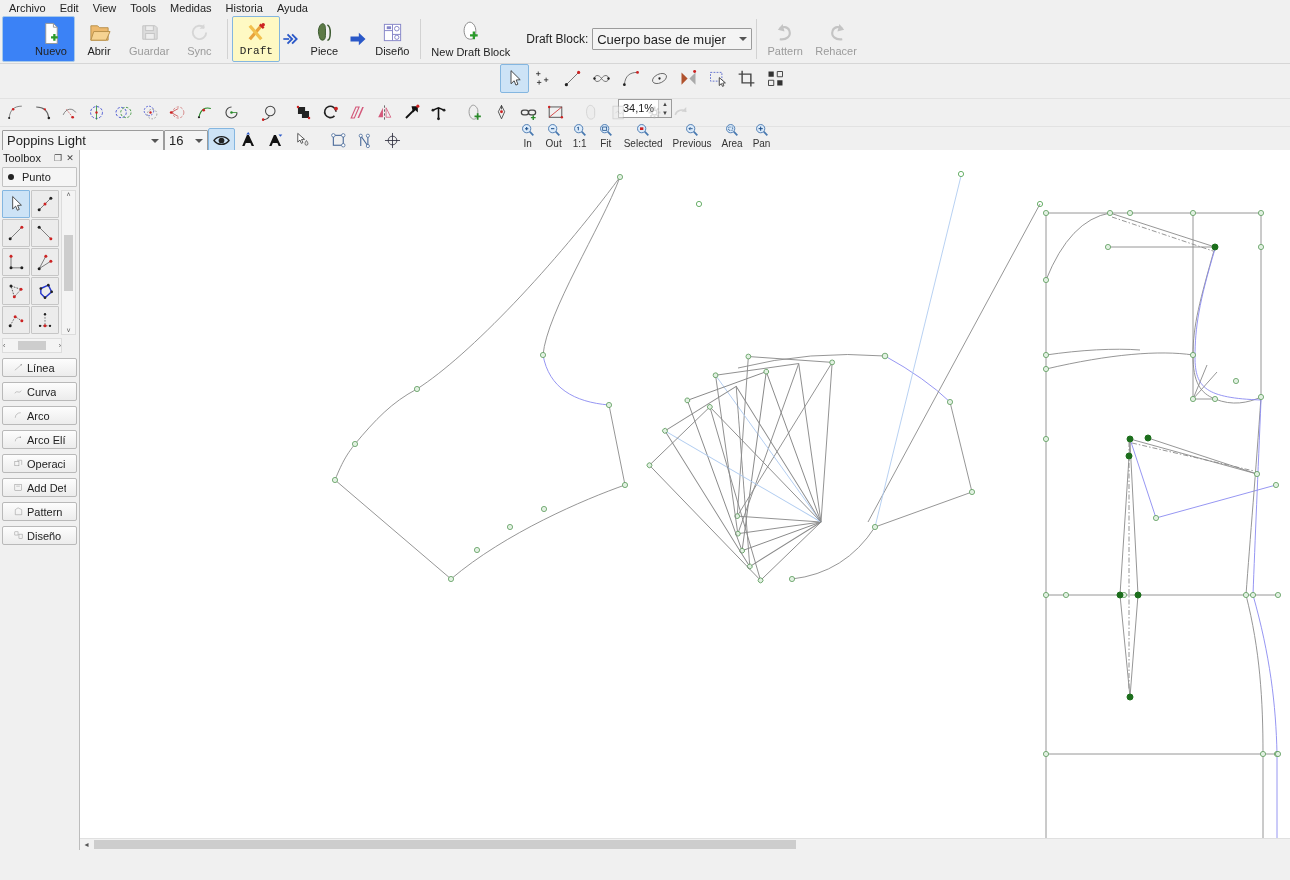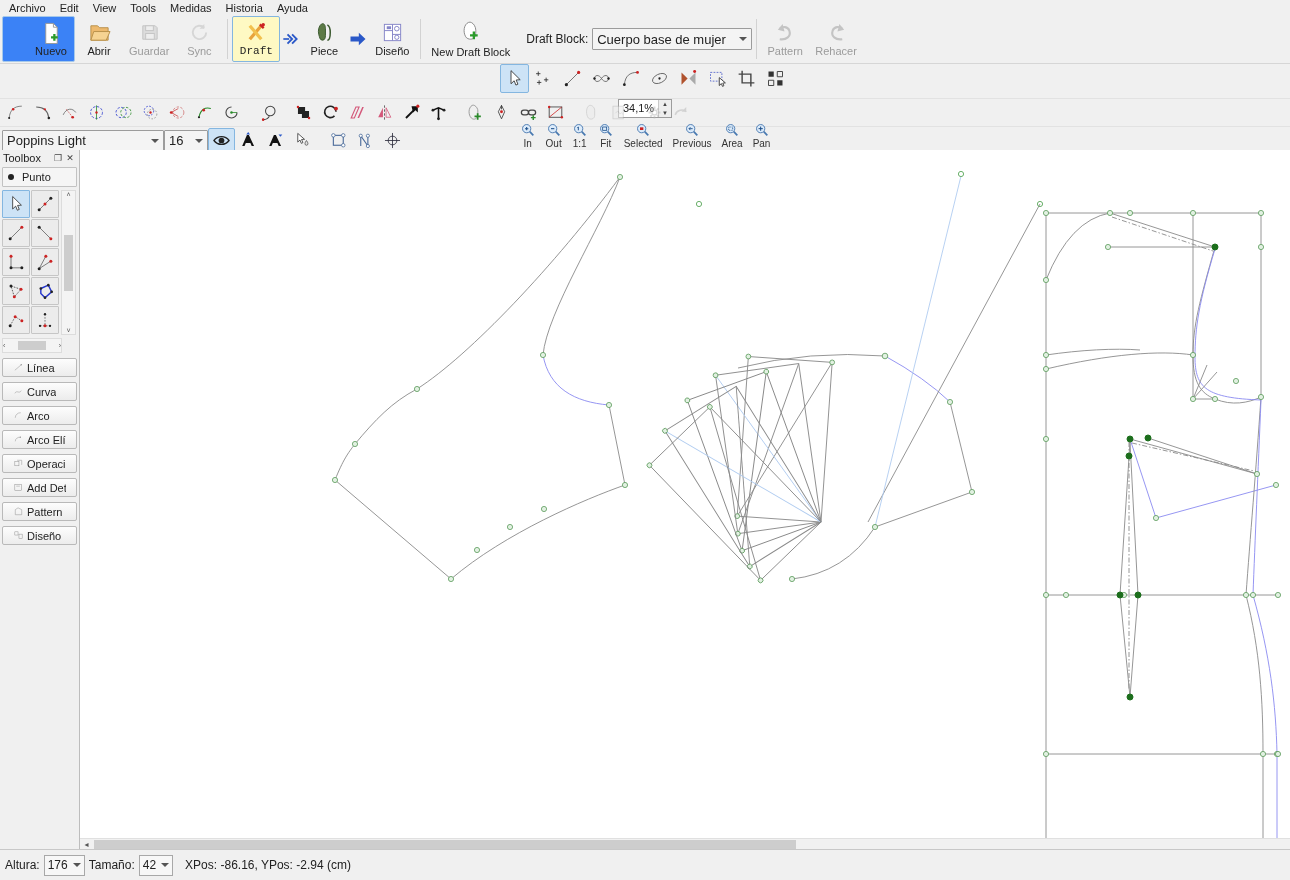--- a/index.html
+++ b/index.html
@@ -1082,26 +1082,13 @@
           </g>
         </g>
       </svg>
       <div class="canvas-hscroll">
         <span class="larr">◂</span>
         <span class="cthumb"></span>
       </div>
     </div>
   </div>
 
-  <div id="statusbar">
-    <span>Altura:</span>
-    <div class="st-combo">
-      <span class="cval">176</span>
-      <span class="caret"></span>
-    </div>
-    <span>Tamaño:</span>
-    <div class="st-combo">
-      <span class="cval">42</span>
-      <span class="caret"></span>
-    </div>
-    <span class="pos">XPos: -86.16, YPos: -2.94 (cm)</span>
-  </div>
 </div>
 
 </body></html>

